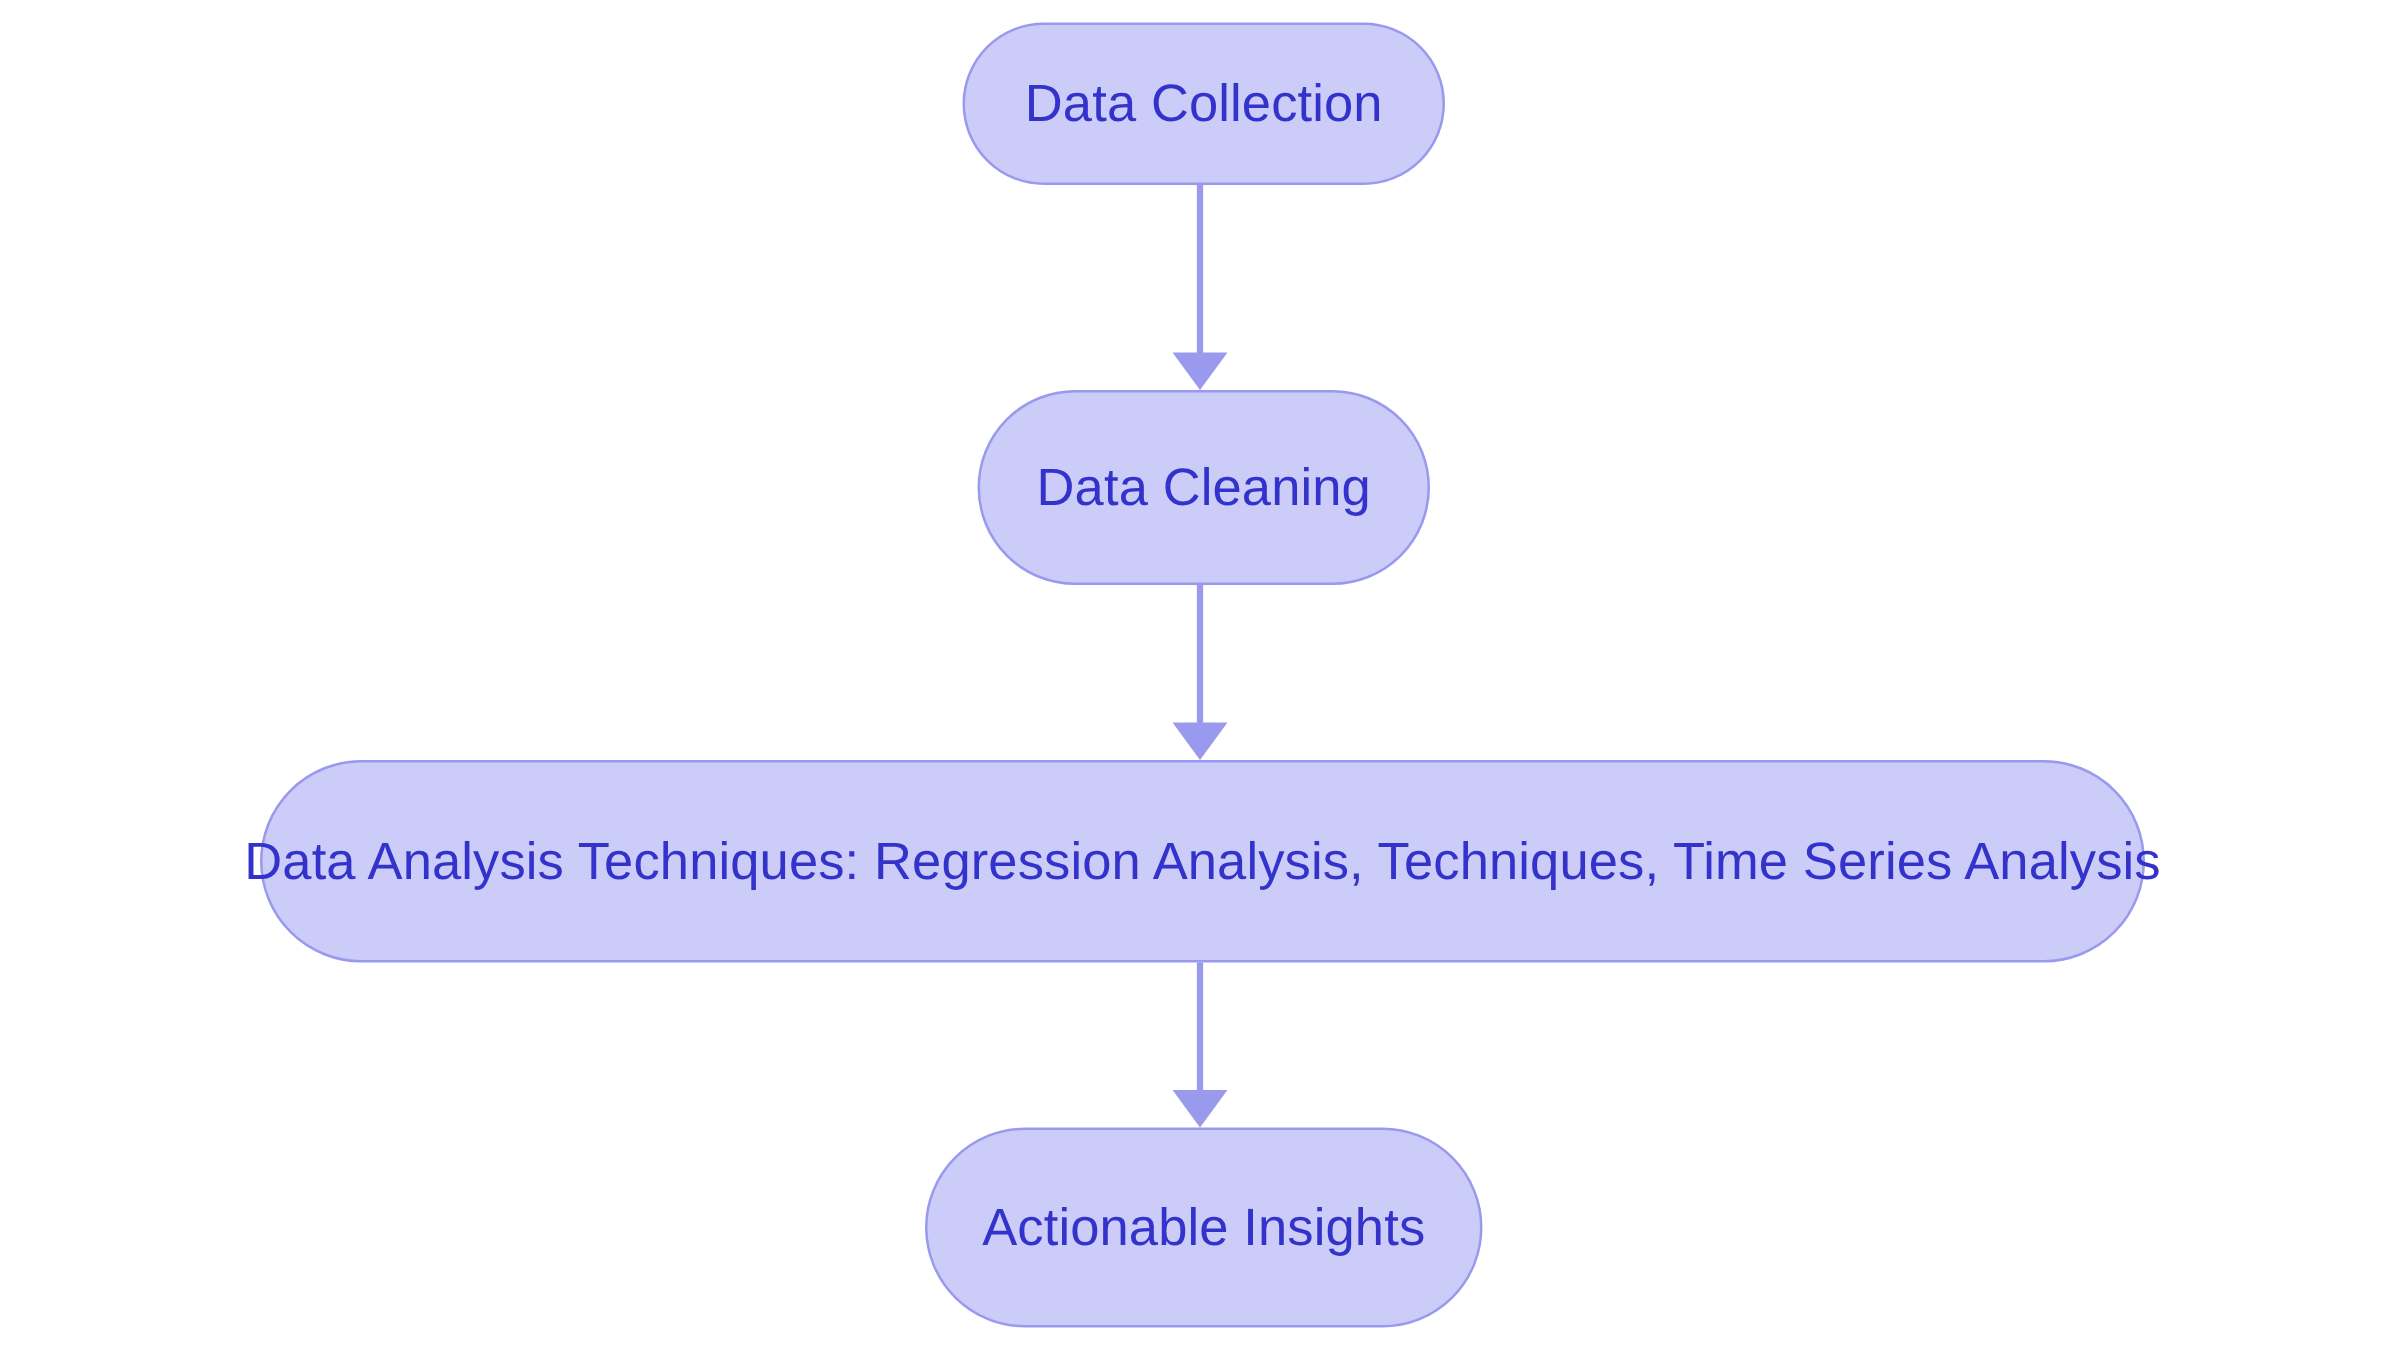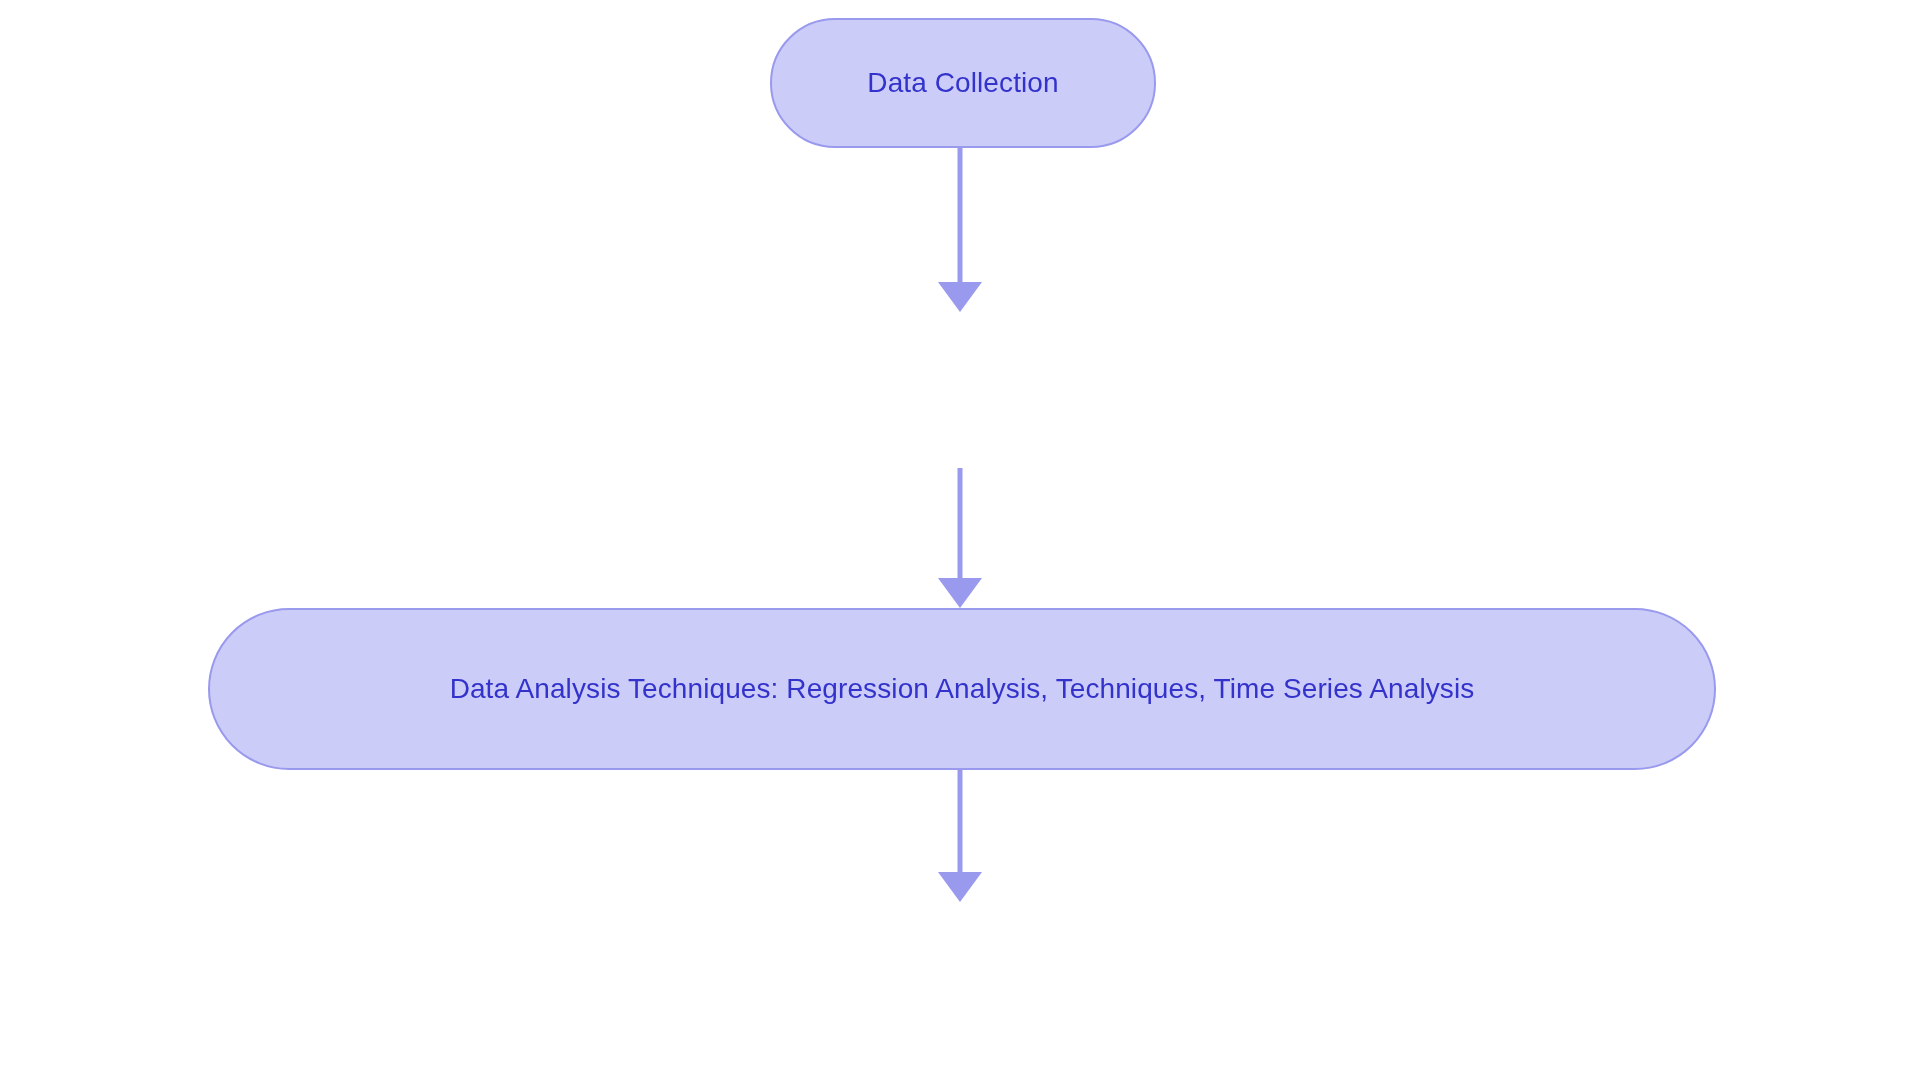--- a/index.html
+++ b/index.html
@@ -42,21 +42,21 @@
     justify-content: center;
     background: #ccccf9;
     border: 2px solid #9999ee;
     border-radius: 999px;
     padding: 0 26px;
   }
 
   .node-label {
     color: #3333cc;
     font-family: "Liberation Sans", sans-serif;
-    font-size: 28px;
+    font-size: 42px;
     font-weight: 400;
     line-height: 1.15;
     letter-spacing: 0.1px;
     white-space: nowrap;
     text-align: right;
   }
 
   
   #node-data-collection {
     left: 770px;
@@ -103,19 +103,25 @@
     <g>
       <line x1="960" y1="770" x2="960" y2="874" stroke="#9999ee" stroke-width="5"></line>
       <polygon points="938,872 982,872 960,902" fill="#9999ee"></polygon>
     </g>
   </svg>
 
   <div class="node" id="node-data-collection">
     <span class="node-label">Data Collection</span>
   </div>
 
+  <div class="node" id="node-data-cleaning">
+    <span class="node-label">Data Cleaning</span>
+  </div>
 
   <div class="node" id="node-data-analysis-techniques">
     <span class="node-label">Data Analysis Techniques: Regression Analysis, Techniques, Time Series Analysis</span>
   </div>
 
+  <div class="node" id="node-actionable-insights">
+    <span class="node-label">Actionable Insights</span>
+  </div>
 
 </div>
 
 </body></html>

